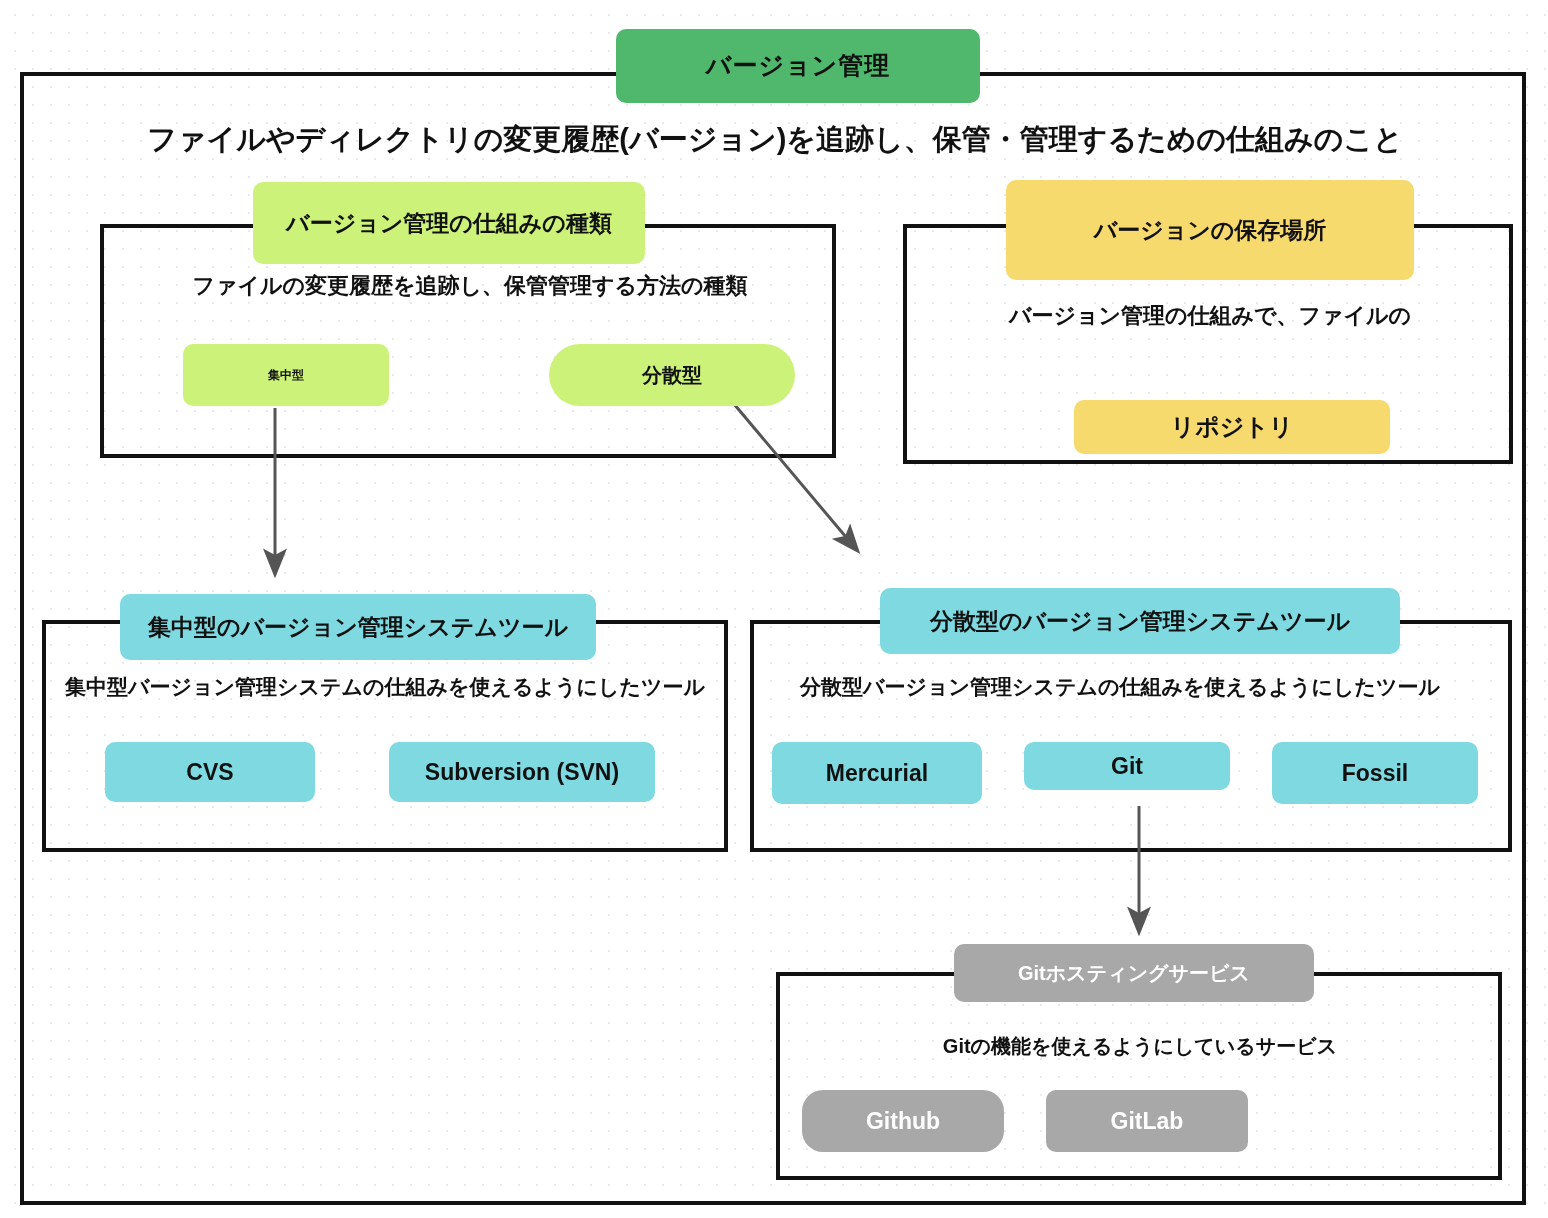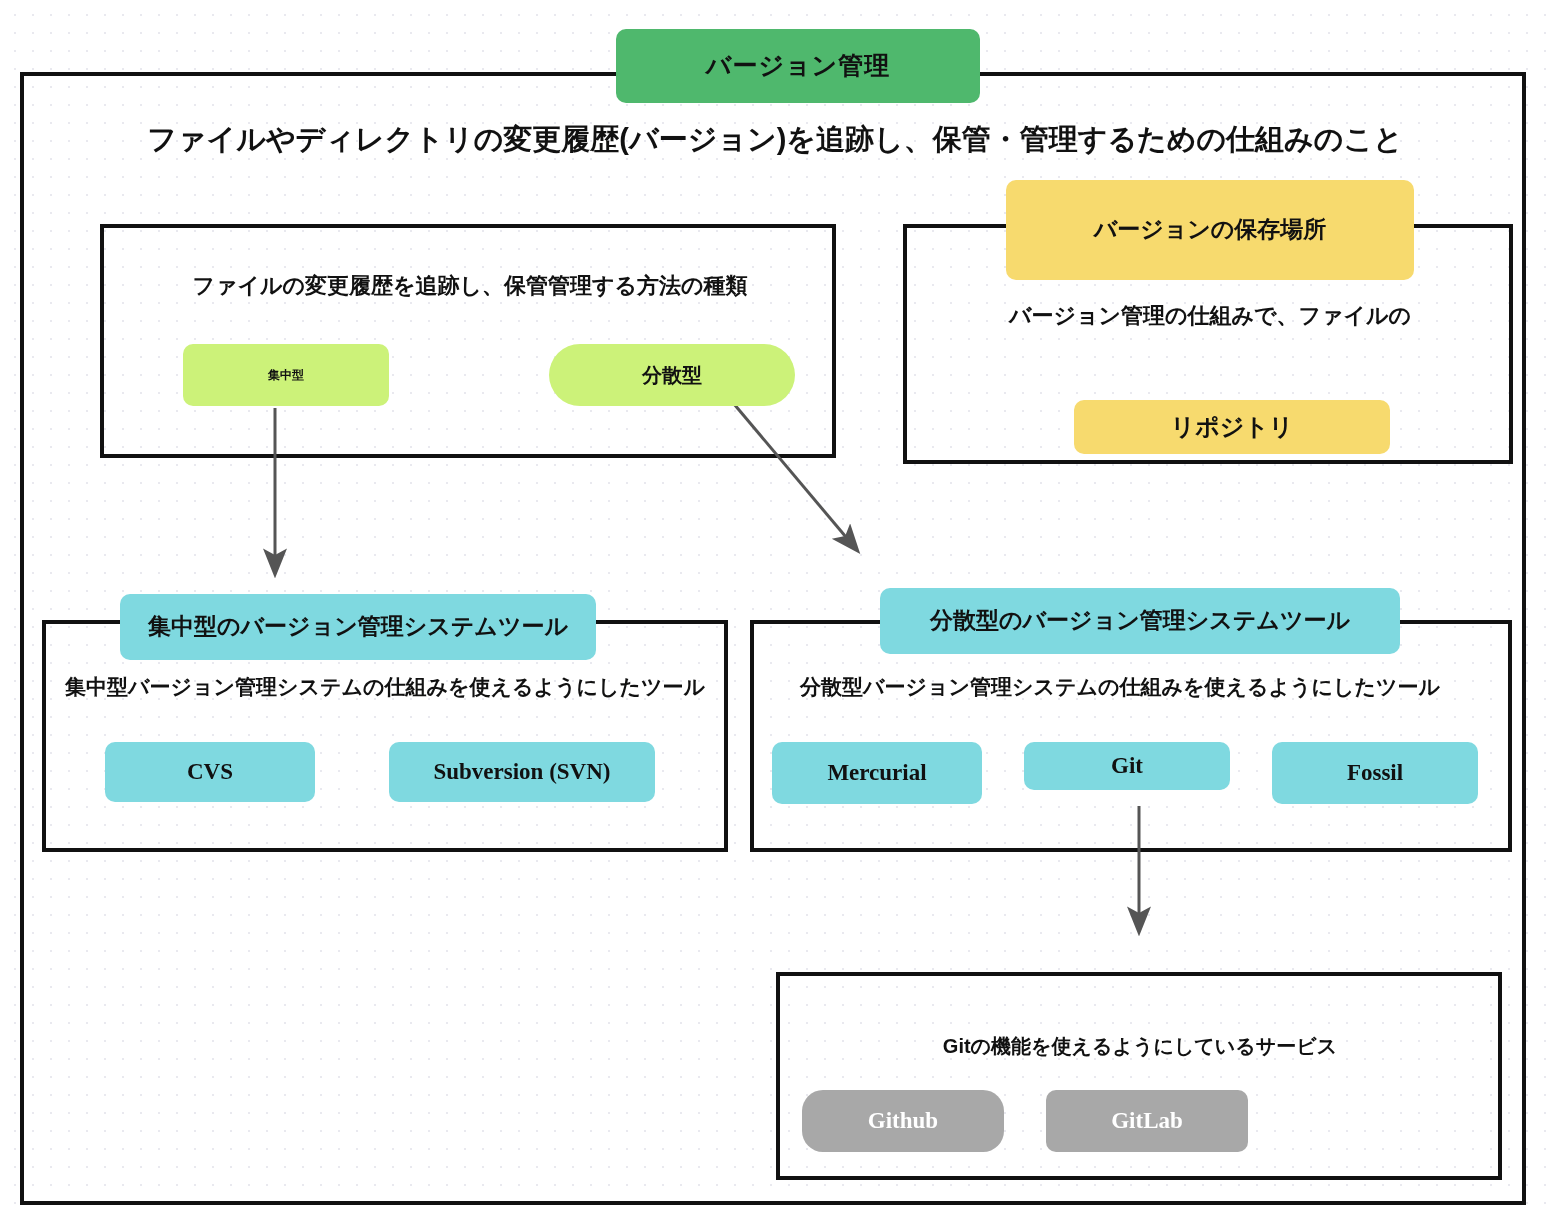--- a/index.html
+++ b/index.html
@@ -34,21 +34,20 @@
     box-sizing: border-box;
     display: flex;
     align-items: center;
     justify-content: center;
     text-align: center;
     border-radius: 10px;
     font-weight: bold;
     color: #111111;
     line-height: 1.25;
     z-index: 6;
-    font-family: Liberation Serif, serif;
   }
   .desc {
     position: absolute;
     text-align: center;
     font-weight: bold;
     color: #111111;
     line-height: 1.45;
     z-index: 5;
   }
 
@@ -118,20 +117,21 @@
     </defs>
     <line x1="275" y1="408" x2="275" y2="564" stroke="#555555" stroke-width="3" marker-end="url(#ah)"></line>
     <line x1="734" y1="404" x2="851" y2="543" stroke="#555555" stroke-width="3" marker-end="url(#ah)"></line>
     <line x1="1139" y1="806" x2="1139" y2="922" stroke="#555555" stroke-width="3" marker-end="url(#ah)"></line>
   </svg>
 
   <div class="chip c-green" id="title-chip">バージョン管理</div>
   <div class="desc" id="root-desc">ファイルやディレクトリの変更履歴(バージョン)を追跡し、保管・管理するための仕組みのこと</div>
 
   <div class="frame" id="types-frame"></div>
+  <div class="chip c-lgreen" id="types-chip">バージョン管理の仕組みの種類</div>
   <div class="desc" id="types-desc">ファイルの変更履歴を追跡し、保管管理する方法の種類</div>
   <div class="chip c-lgreen" id="chip-centralized">集中型</div>
   <div class="chip c-lgreen" id="chip-distributed">分散型</div>
 
   <div class="frame" id="repo-frame"></div>
   <div class="chip c-yellow" id="repo-chip">バージョンの保存場所</div>
   <div class="desc" id="repo-desc">
     <div>バージョン管理の仕組みで、ファイルの</div>
   </div>
   <div class="chip c-yellow" id="chip-repository">リポジトリ</div>
@@ -143,17 +143,18 @@
   <div class="chip c-cyan" id="chip-svn">Subversion (SVN)</div>
 
   <div class="frame" id="dvcs-frame"></div>
   <div class="chip c-cyan" id="dvcs-chip">分散型のバージョン管理システムツール</div>
   <div class="desc" id="dvcs-desc">分散型バージョン管理システムの仕組みを使えるようにしたツール</div>
   <div class="chip c-cyan" id="chip-mercurial">Mercurial</div>
   <div class="chip c-cyan" id="chip-git">Git</div>
   <div class="chip c-cyan" id="chip-fossil">Fossil</div>
 
   <div class="frame" id="host-frame"></div>
+  <div class="chip c-gray" id="host-chip">Gitホスティングサービス</div>
   <div class="desc" id="host-desc">Gitの機能を使えるようにしているサービス</div>
   <div class="chip c-gray" id="chip-github">Github</div>
   <div class="chip c-gray" id="chip-gitlab">GitLab</div>
 
 </div>
 
 </body></html>

